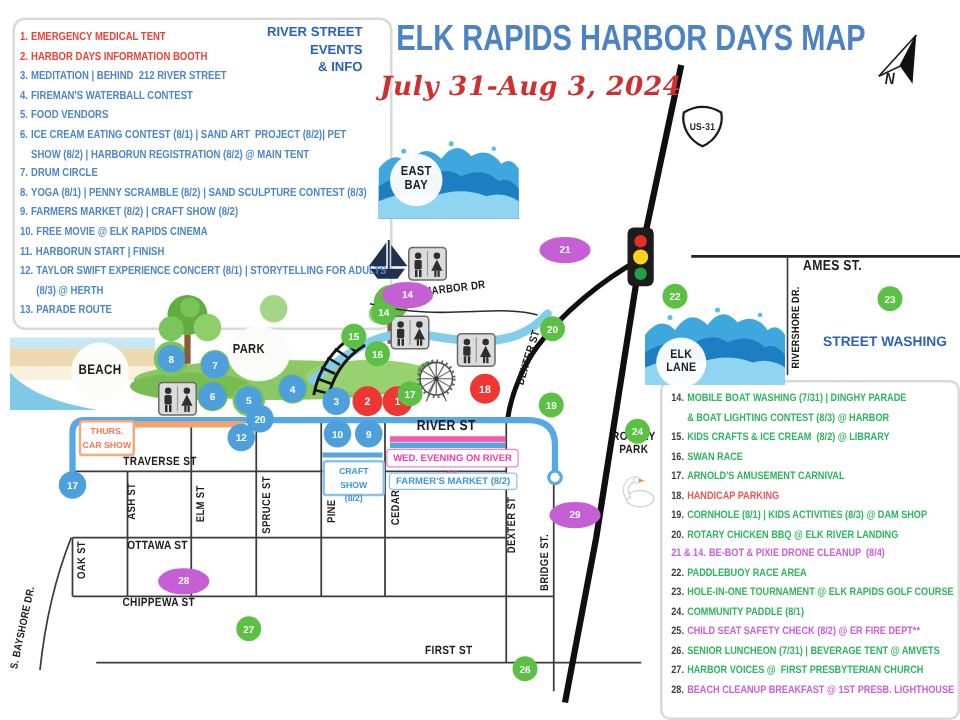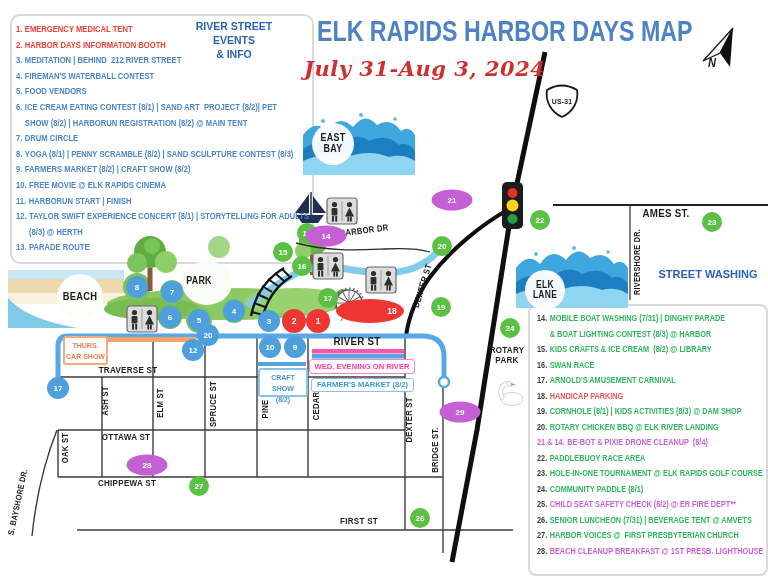--- a/index.html
+++ b/index.html
@@ -7,21 +7,21 @@
          font-family:"Liberation Sans",sans-serif;}
   
   .panel{position:absolute;background:#fff;border:2px solid #d9d9d9;z-index:1;}
   #map-svg{position:absolute;left:0;top:0;z-index:2;}
   .txt{position:absolute;z-index:3;}
   #labels,#markers{position:absolute;inset:0;z-index:4;}
   
   #legend-left-box{left:10px;top:14px;width:300px;height:246px;border-radius:10px;}
   #legend-right-box{left:528px;top:304px;width:236px;height:268px;border-radius:8px;}
   
-  #ll-head{left:178px;top:19px;width:112px;text-align:center;color:#2b63b8;font-weight:800;
+  #ll-head{left:178px;top:19px;width:112px;text-align:right;color:#2b63b8;font-weight:800;
            font-size:10.5px;line-height:14px;}
   #rl-head{left:652px;top:266px;width:112px;text-align:center;color:#2b63b8;font-weight:800;
            font-size:11px;line-height:16px;}
   
   .llist{position:absolute;z-index:3;font-weight:700;transform-origin:left top;}
   #ll-items{left:16px;top:22px;width:362px;font-size:9.3px;line-height:15.6px;transform:scaleX(.82);}
   #rl-items{left:537px;top:311px;width:266px;font-size:8.6px;line-height:15.5px;transform:scaleX(.85);}
   .lrow{display:flex;align-items:flex-start;}
   .lnum{margin-right:3px;flex:none;}
   .lline{white-space:pre;}
@@ -43,21 +43,21 @@
           font-size:7.6px;line-height:13px;}
   #bx-farm{left:311px;top:378px;width:101px;height:12px;border:1.5px solid #8ac2ea;color:#3f97d8;
            font-size:7.6px;line-height:12px;}
   
   .slab{position:absolute;white-space:pre-line;text-align:center;color:#1c1c1c;font-weight:600;
         letter-spacing:.3px;line-height:1.04;}
   
   .mk{position:absolute;transform:translate(-50%,-50%);border-radius:50%;color:#fff;
       font-weight:700;font-size:8px;display:flex;align-items:center;justify-content:center;}
   .mk-blue{width:22px;height:22px;background:#4da0dc;}
-  .mk-green{width:20px;height:20px;background:#5cc044;}
+  .mk-green{width:20px;height:20px;background:#5cc044;margin-top:17px;}
   .mk-mag{width:41px;height:21px;background:#c45fd4;}
   .mk-red{width:24px;height:24px;background:#ee3733;font-size:8.5px;}
   #rl-foot{left:534px;top:557px;width:230px;font-size:7.6px;font-weight:700;color:#3f3f3f;z-index:3;}
 </style>
 </head>
 <body>
 
 <div id="stage">
 
   <div id="legend-left-box" class="panel"></div>
@@ -445,21 +445,21 @@
       <div class="mk mk-blue" style="left: 295px; top: 347px;">9</div>
       <div class="mk mk-blue" style="left: 270px; top: 347px;">10</div>
       <div class="mk mk-blue" style="left: 208px; top: 335px;">20</div>
       <div class="mk mk-blue" style="left: 193px; top: 350px;">12</div>
       <div class="mk mk-blue" style="left: 58px; top: 388px;">17</div>
       <div class="mk mk-green" style="left: 307px; top: 233px;">14</div>
       <div class="mk mk-mag" style="left: 326px; top: 236px;">14</div>
       <div class="mk mk-green" style="left: 283px; top: 252px;">15</div>
       <div class="mk mk-green" style="left: 302px; top: 266px;">16</div>
       <div class="mk mk-green" style="left: 328px; top: 298px;">17</div>
-      <div class="mk mk-red" style="left: 370px; top: 311px; padding-left: 44px;">18</div>
+      <div class="mk mk-red" style="left: 388px; top: 311px;">18</div>
       <div class="mk mk-green" style="left: 441px; top: 307px;">19</div>
       <div class="mk mk-green" style="left: 442px; top: 246px;">20</div>
       <div class="mk mk-mag" style="left: 452px; top: 200px;">21</div>
       <div class="mk mk-green" style="left: 540px; top: 220px;">22</div>
       <div class="mk mk-green" style="left: 712px; top: 222px;">23</div>
       <div class="mk mk-green" style="left: 510px; top: 328px;">24</div>
       <div class="mk mk-mag" style="left: 460px; top: 412px;">29</div>
       <div class="mk mk-green" style="left: 420px; top: 518px; text-align: right;">26</div>
       <div class="mk mk-green" style="left: 199px; top: 486px;">27</div>
       <div class="mk mk-mag" style="left: 147px; top: 465px;">28</div>

